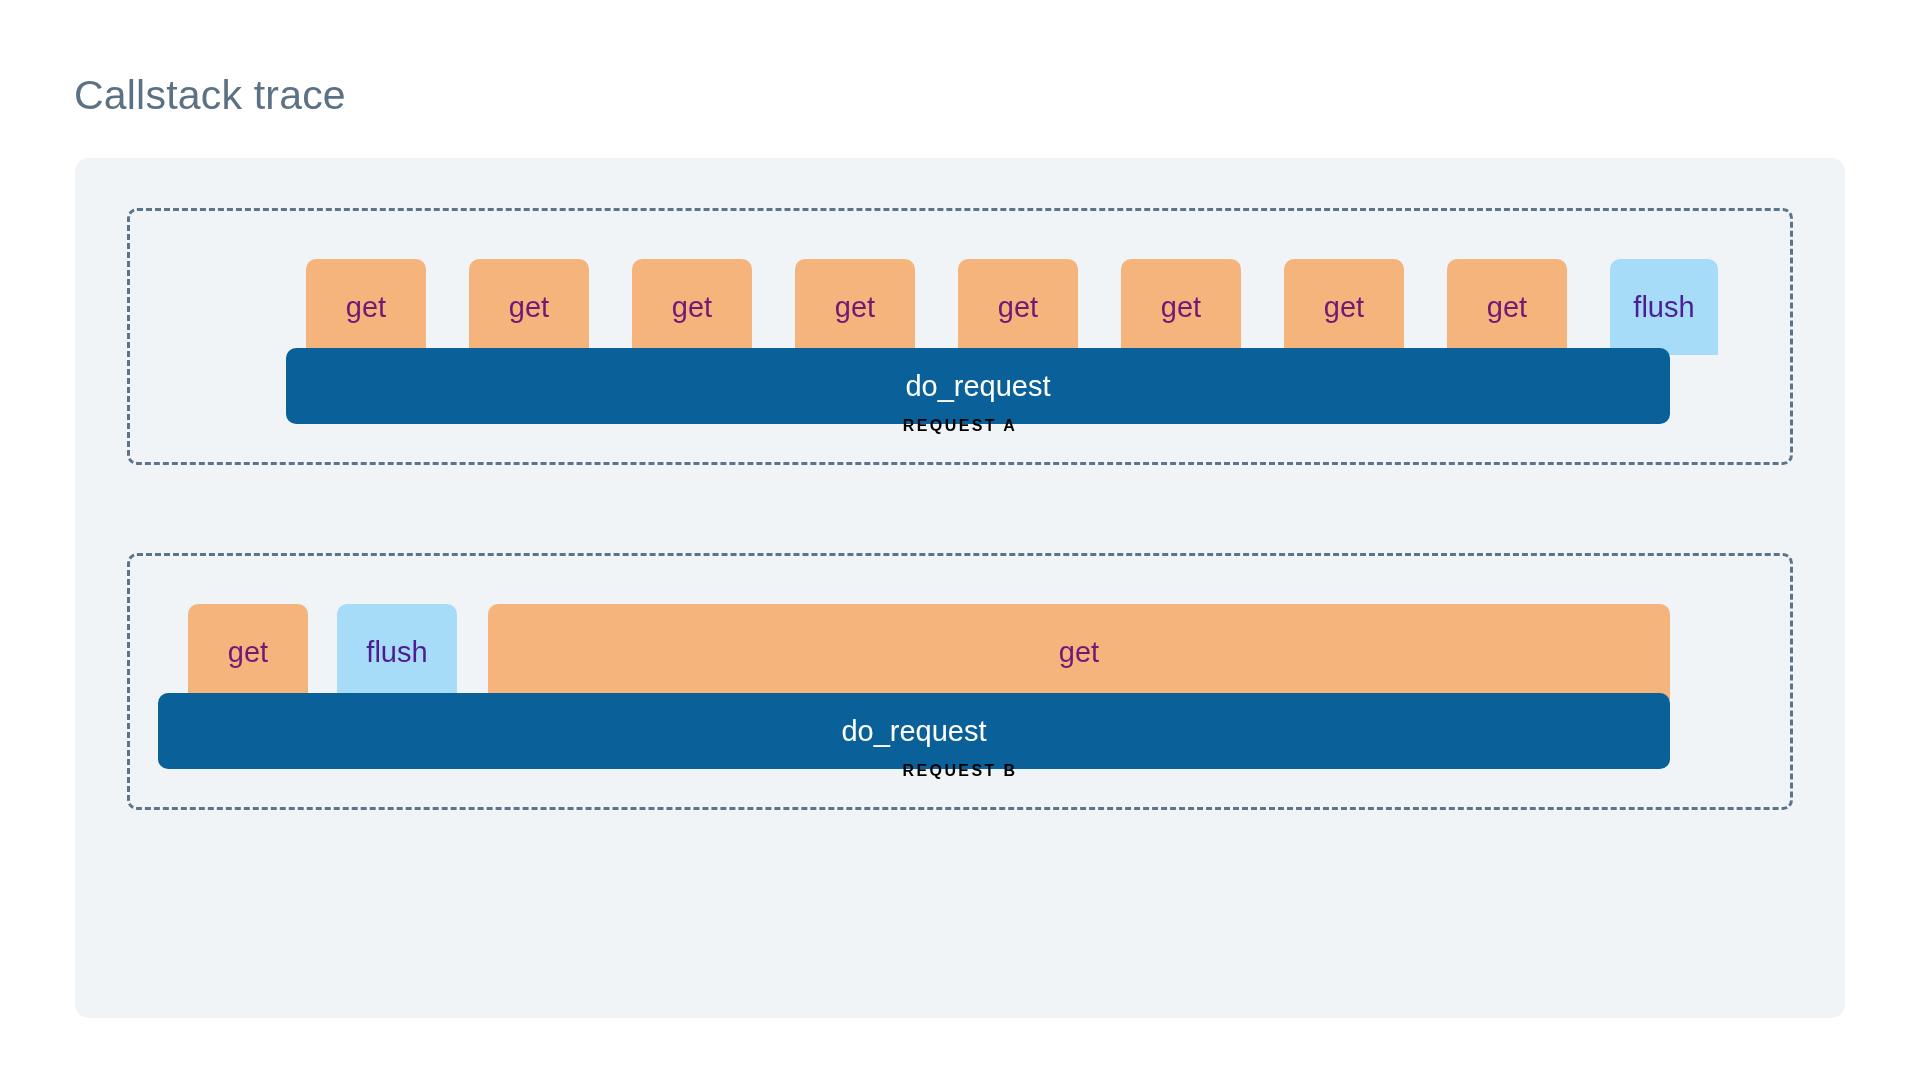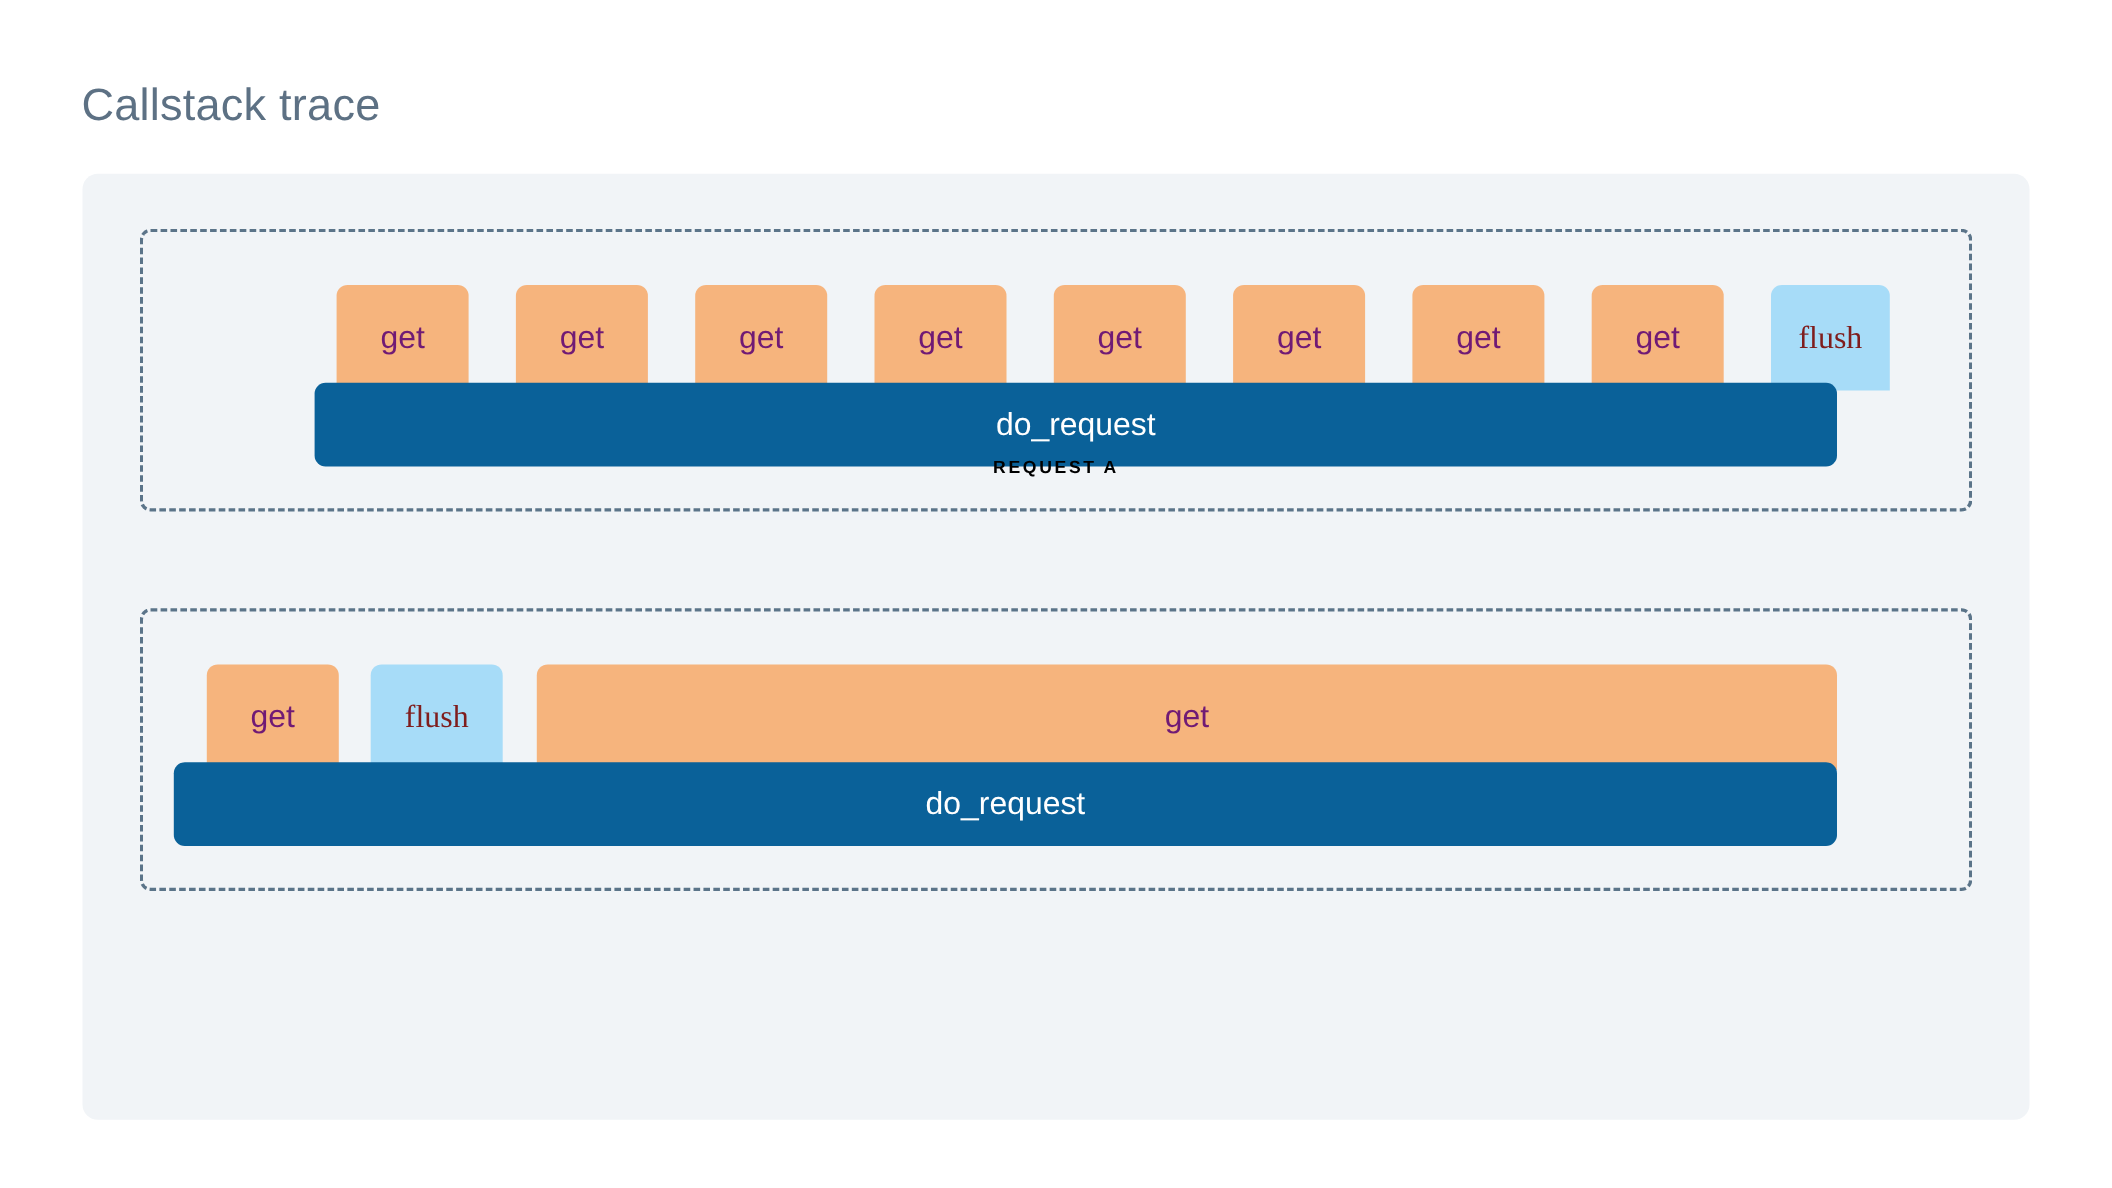--- a/index.html
+++ b/index.html
@@ -97,22 +97,21 @@
   .block.child {
     height: 96px;
     border-radius: 10px 10px 0 0;
   }
   .block.child.kind-get {
     background: #f6b47d;
     color: #701a75;
   }
   .block.child.kind-flush {
     background: #a7dcf8;
-    color: #7f1d1d;
-    font-family: Liberation Serif, serif;
+    color: #4c1d95;
   }
 
   .block.parent {
     height: 76px;
     border-radius: 10px;
     background: #0a6199;
     color: #ffffff;
   }
 
   
@@ -179,17 +178,18 @@
 
     <div class="request-group" id="group-b">
       <div class="lane lane-children">
         <div class="block child kind-get" style="left: 58px; width: 120px;">get</div>
         <div class="block child kind-flush" style="left: 207px; width: 120px;">flush</div>
         <div class="block child kind-get" style="left: 358px; width: 1182px;">get</div>
       </div>
       <div class="lane lane-parent">
         <div class="block parent" style="left: 28px; width: 1512px;">do_request</div>
       </div>
+      <div class="request-label">REQUEST B</div>
     </div>
 
 
   </div>
 </div>
 
 </body></html>

